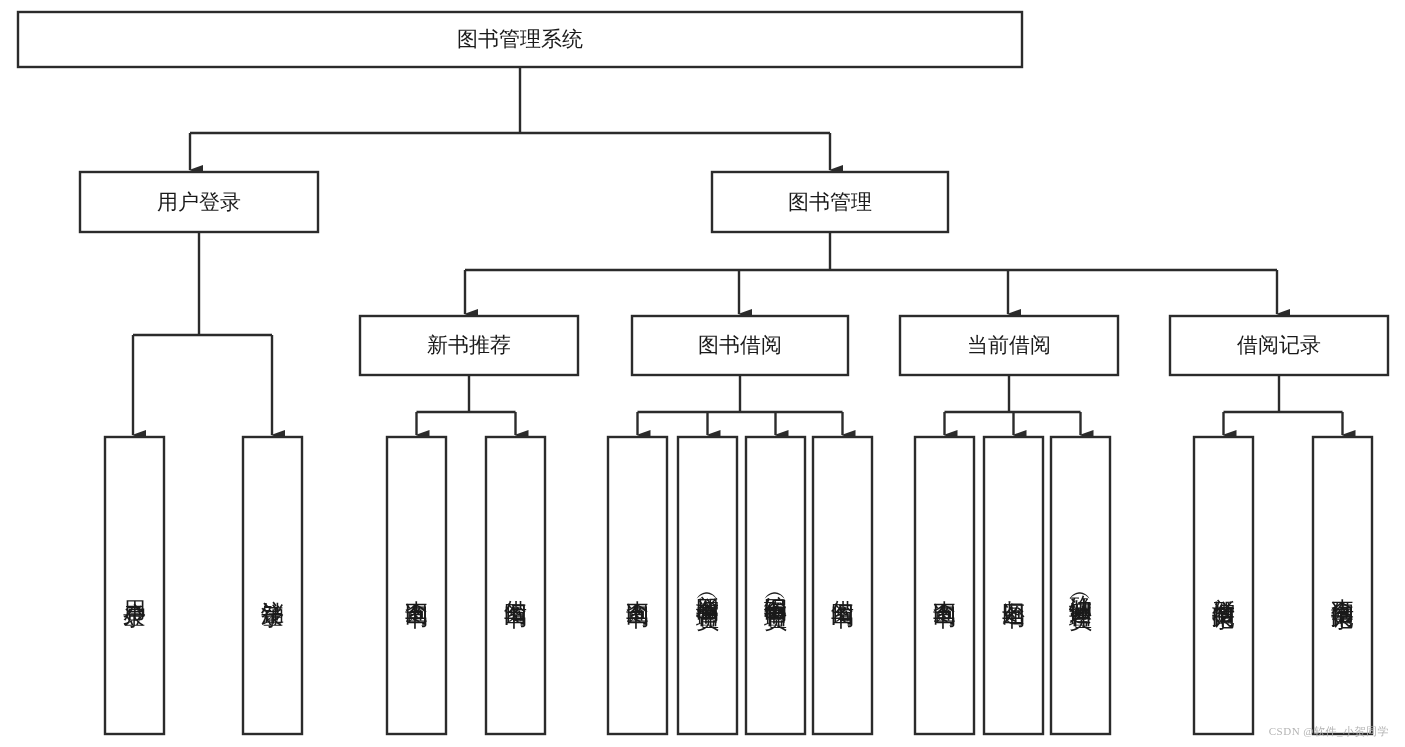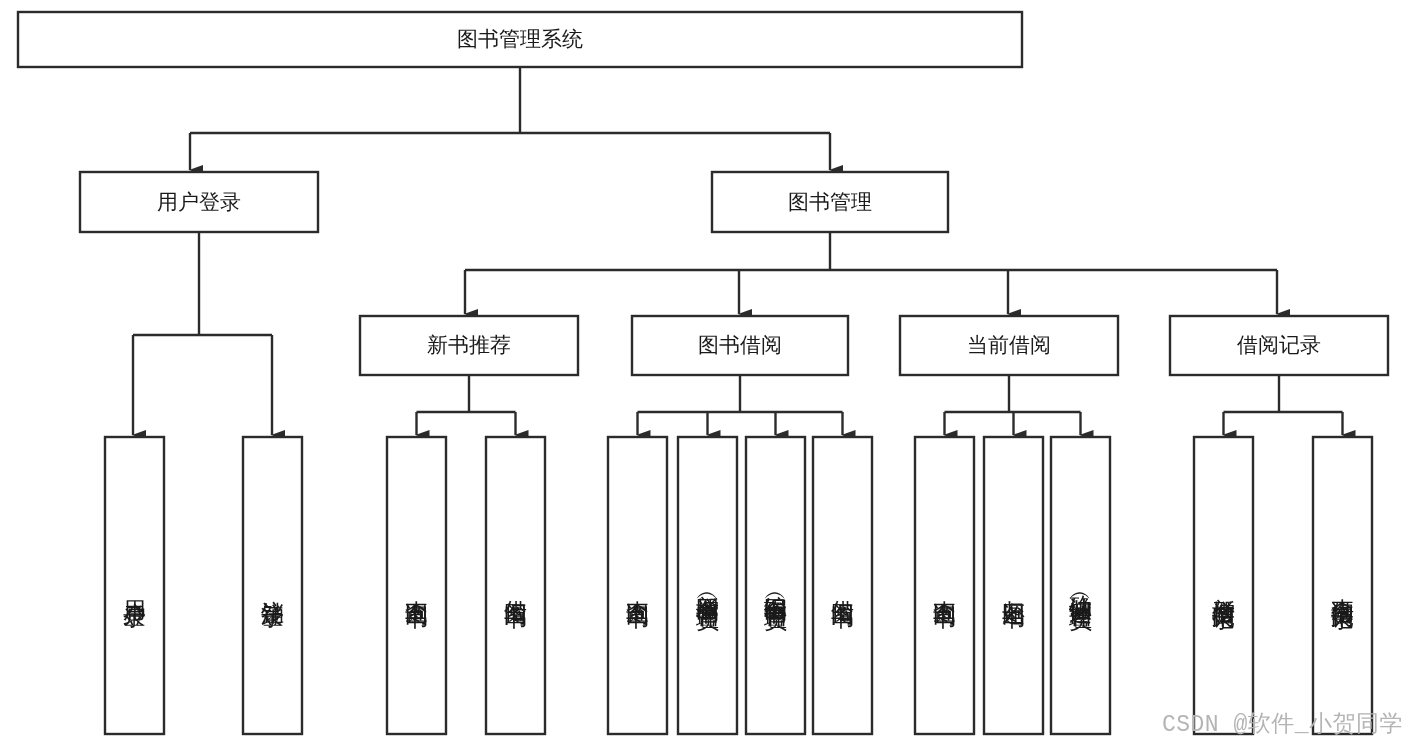--- a/index.html
+++ b/index.html
@@ -58,24 +58,24 @@
     letter-spacing: 2px;
     color: #1a1a1a;
     display: flex;
     align-items: center;
     justify-content: center;
     white-space: nowrap;
     pointer-events: none;
   }
   .watermark {
     position: absolute;
-    right: 2px;
+    right: 16px;
     bottom: 4px;
-    font-family: Liberation Mono, monospace;
-    font-size: 23px;
+    font-family: Liberation Serif, serif;
+    font-size: 11px;
     color: #b4b4b4;
     letter-spacing: 0.5px;
     white-space: nowrap;
   }
 </style>
 </head>
 <body>
 
 <div id="diagram-root">
 

